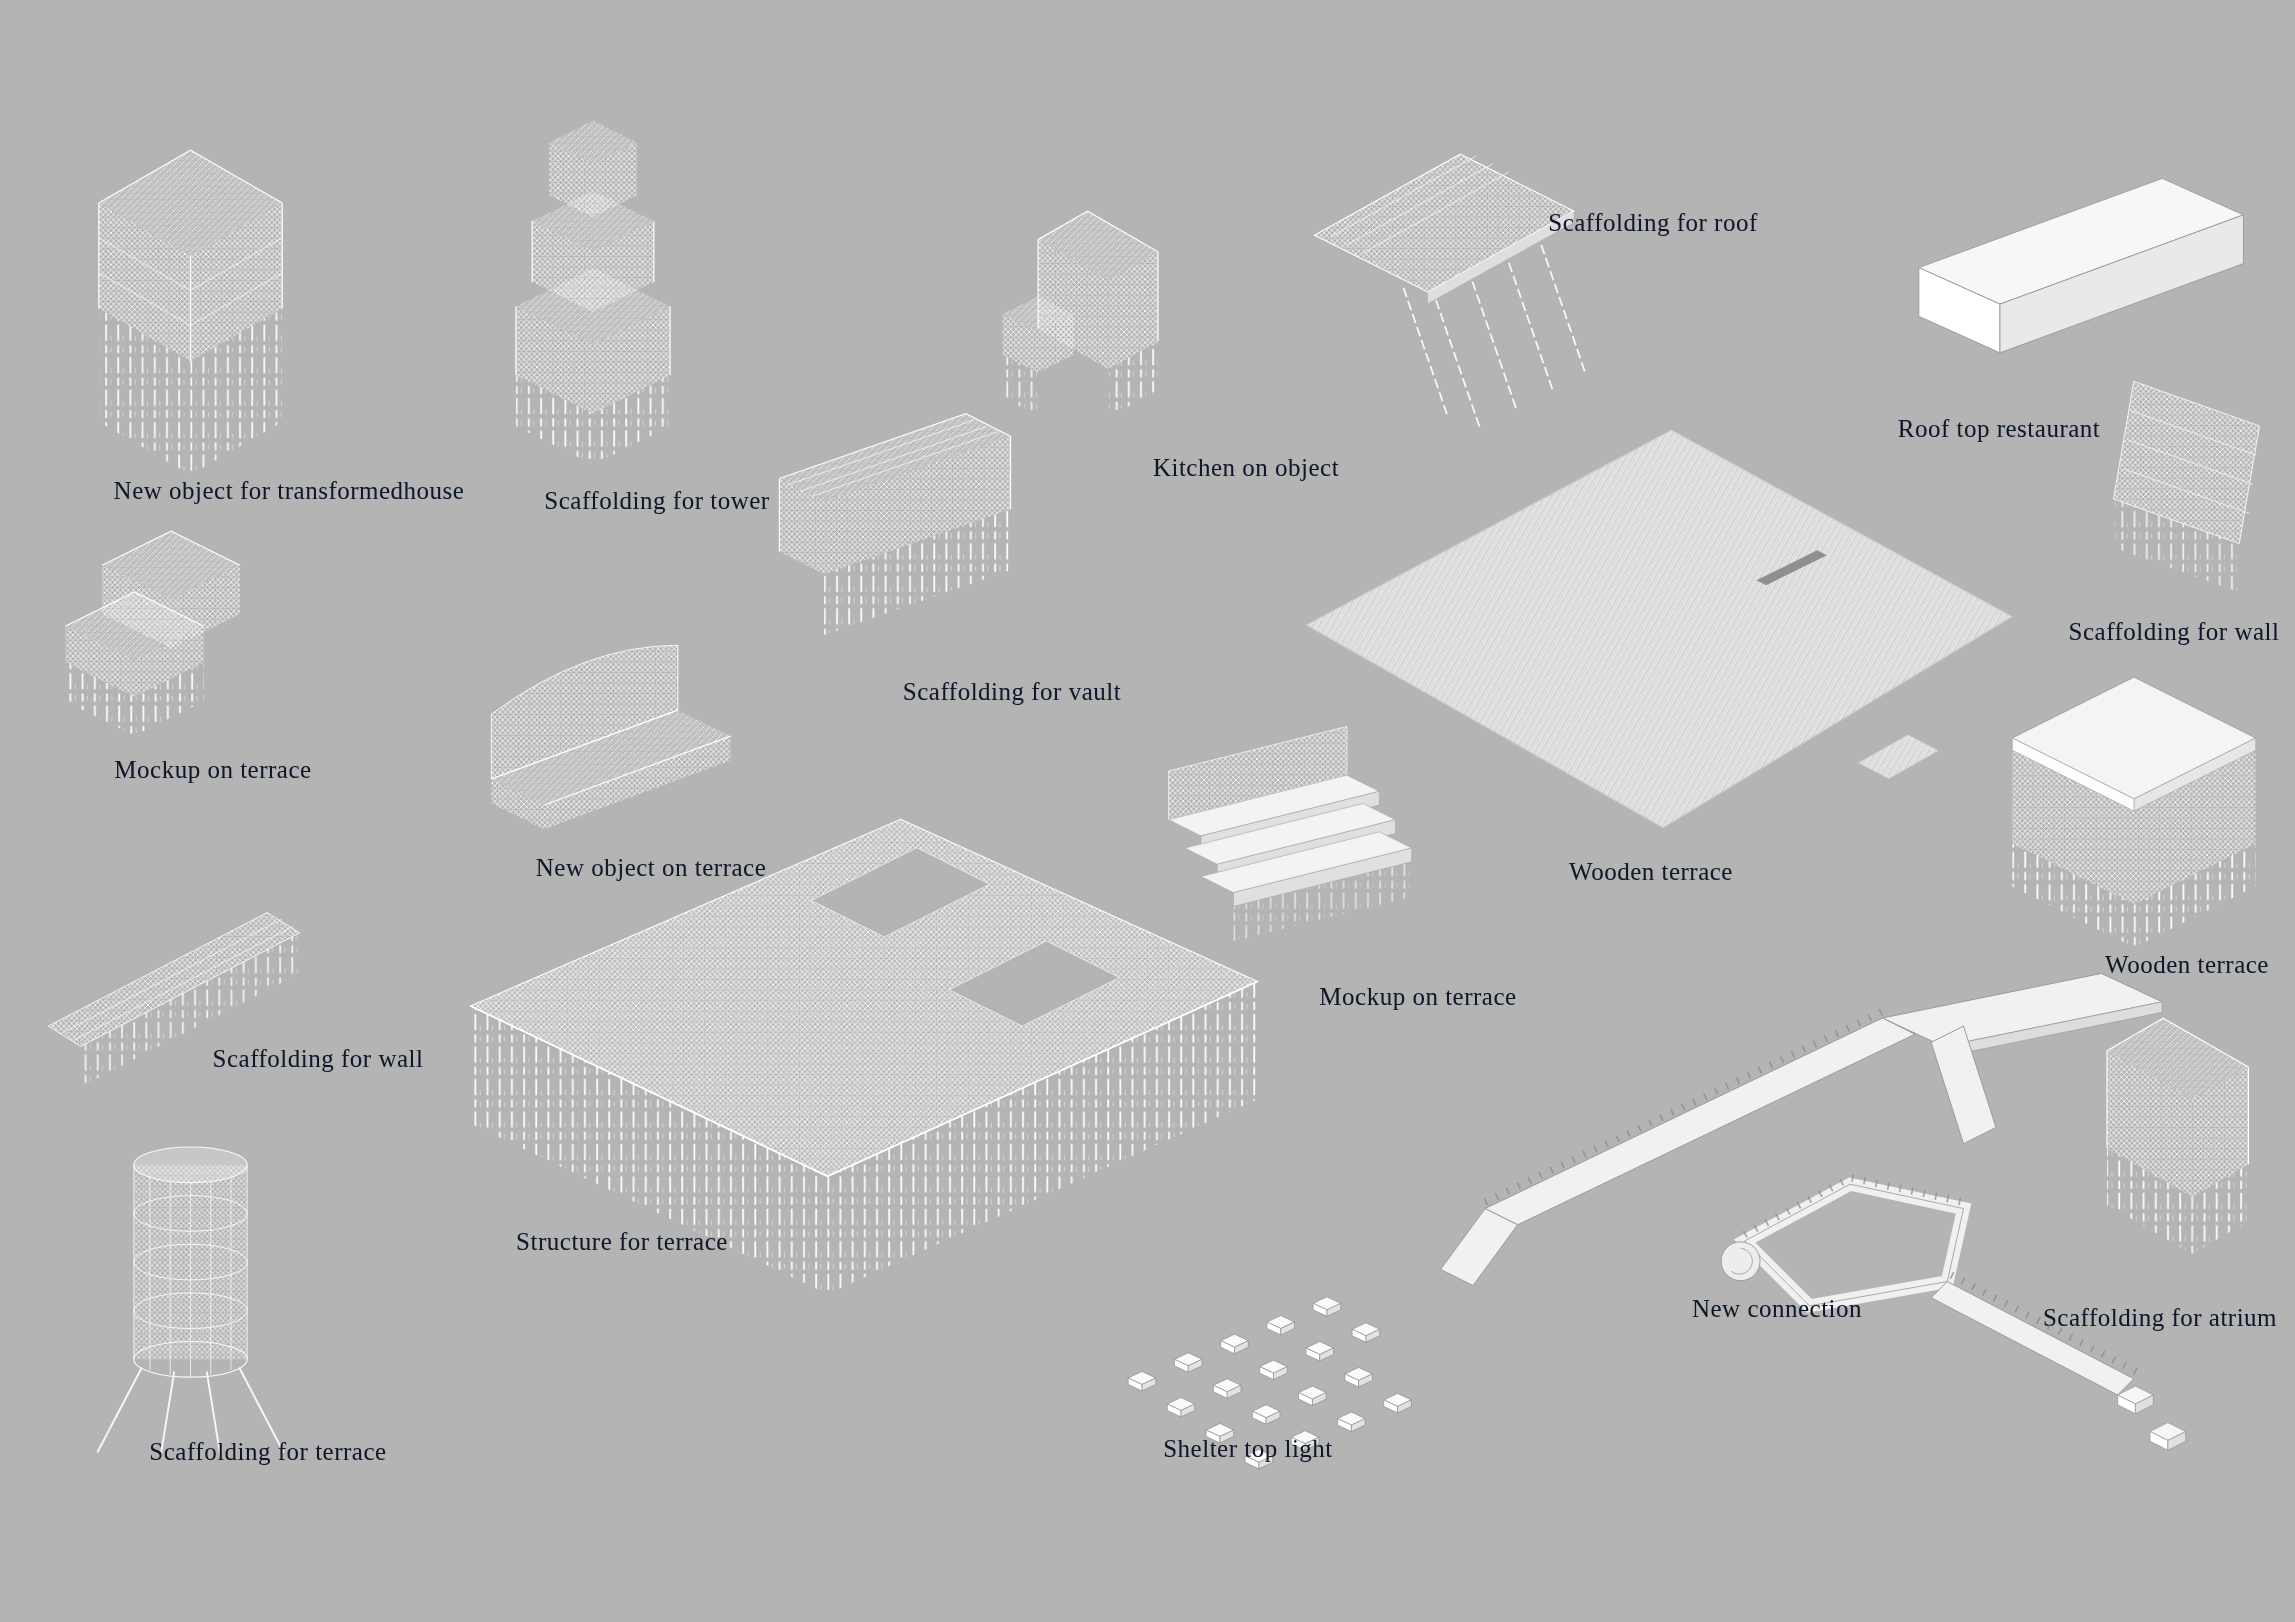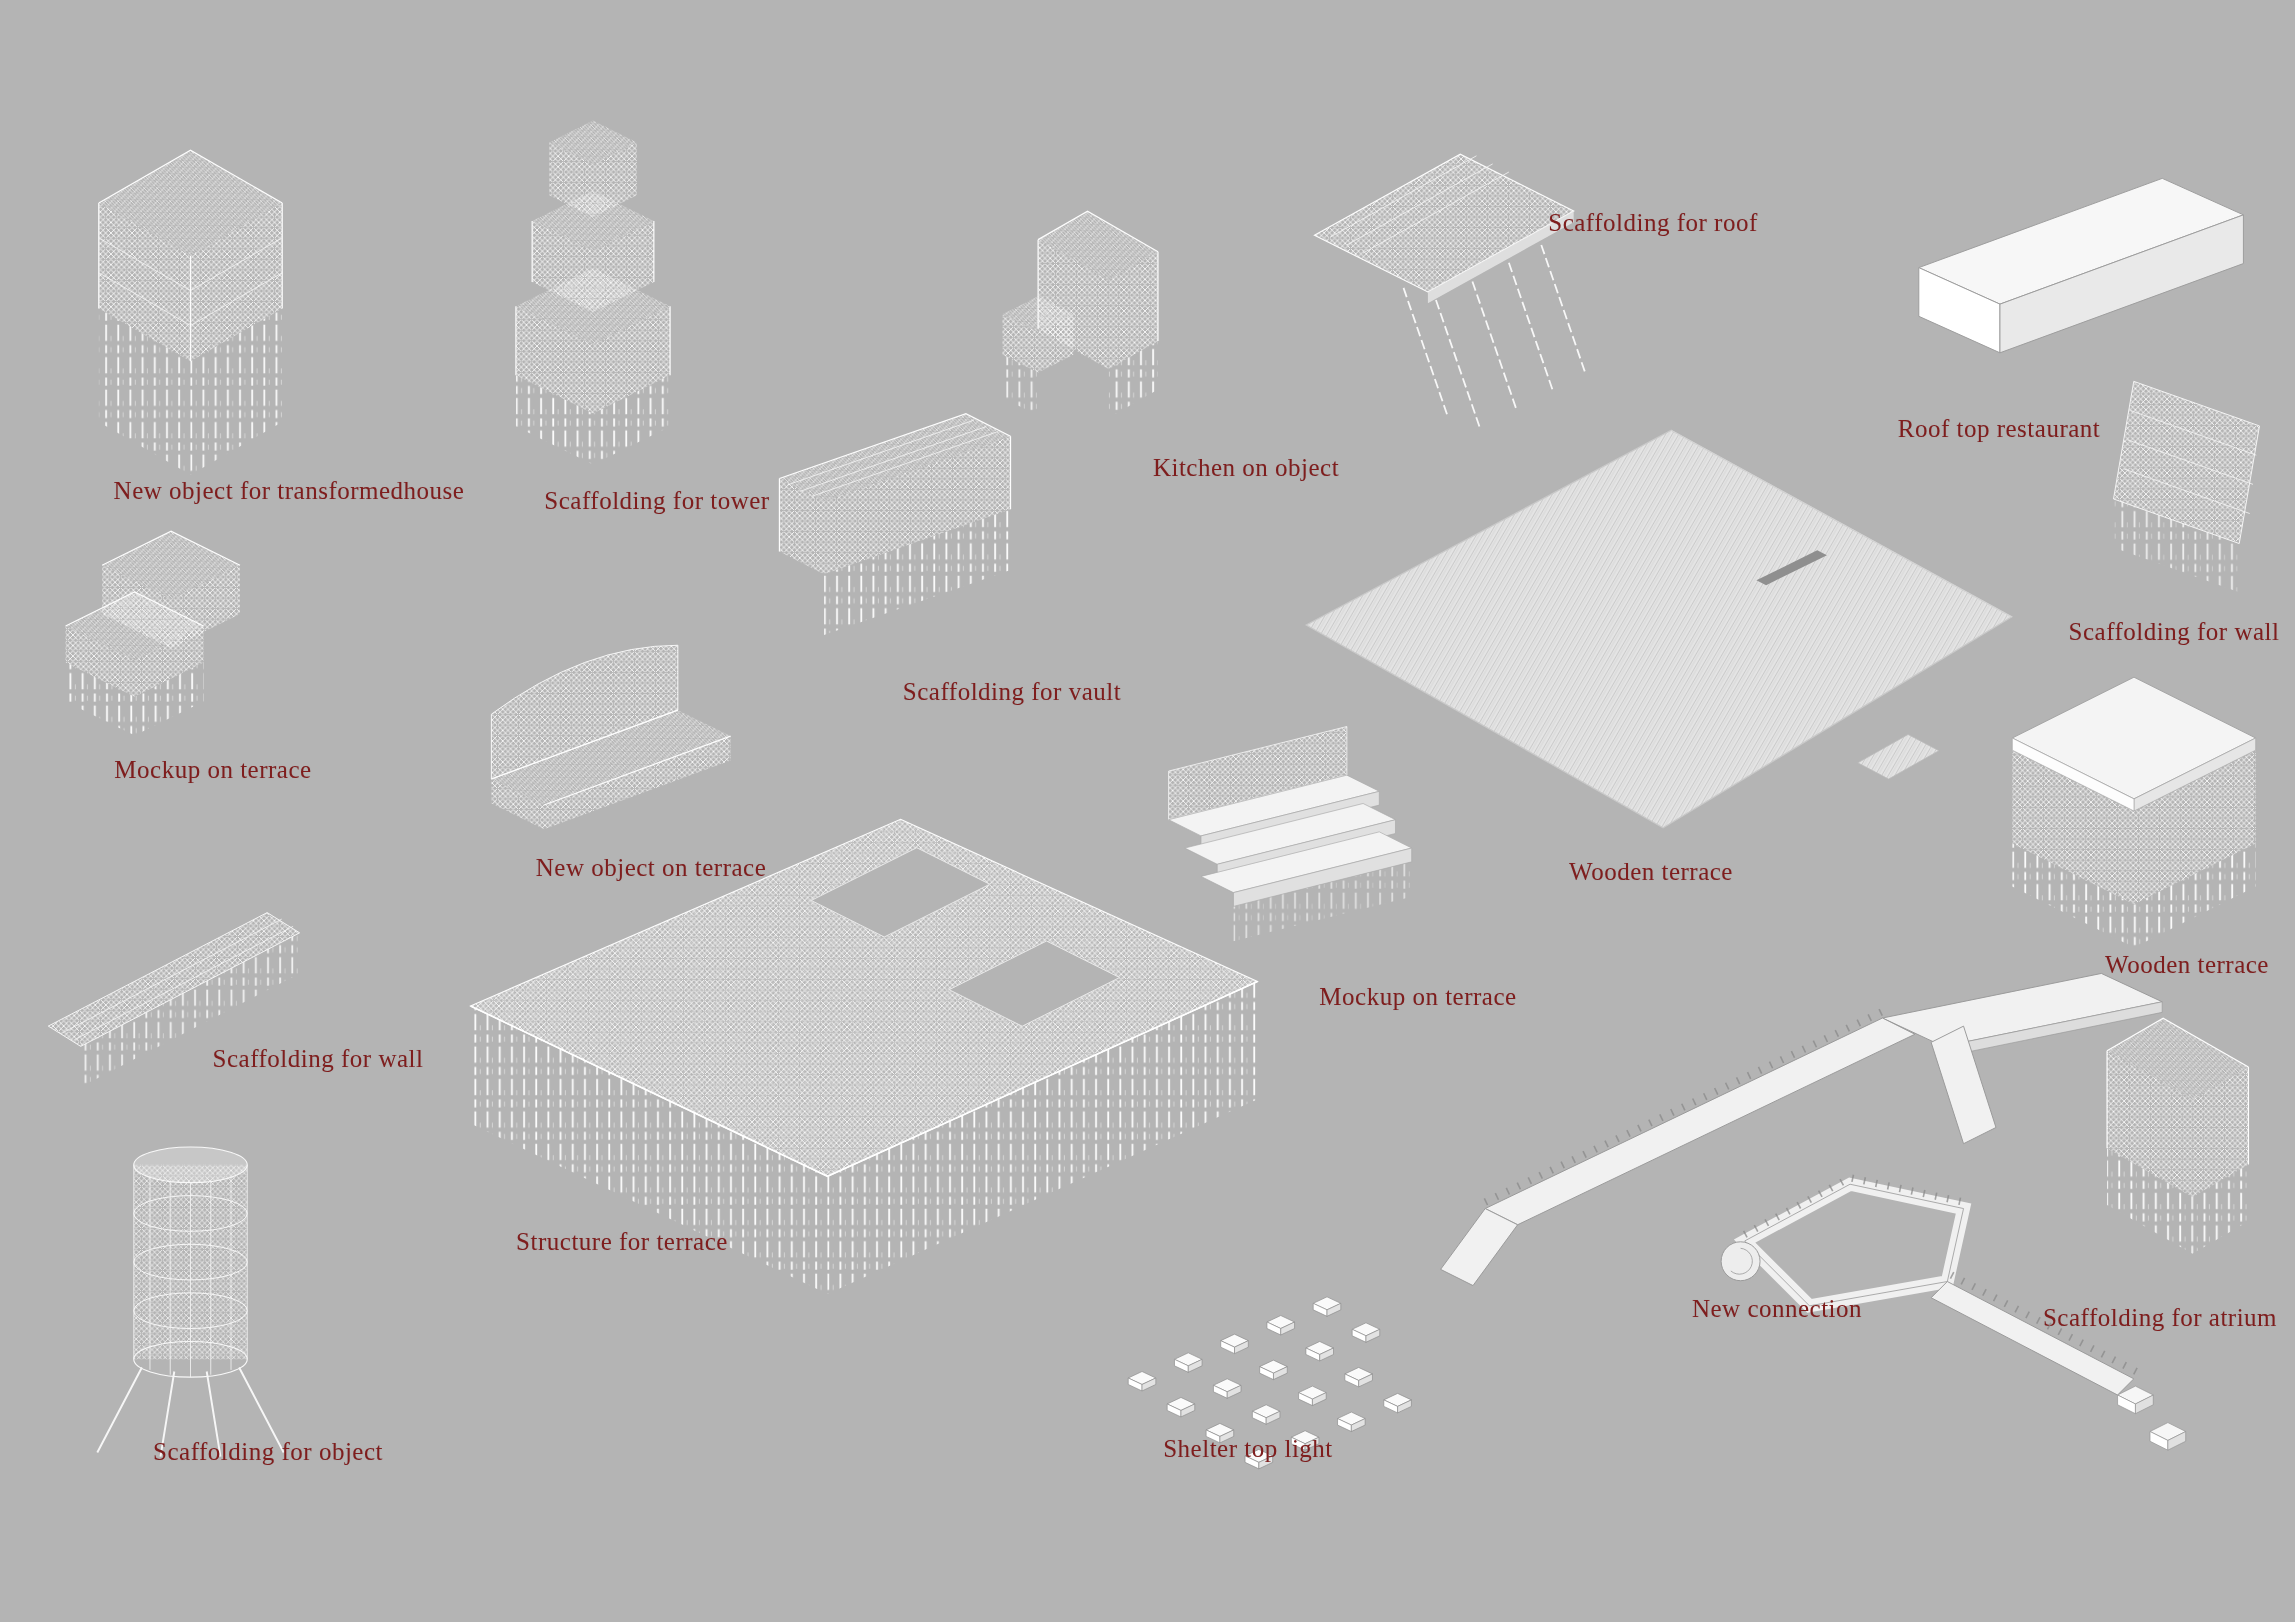--- a/index.html
+++ b/index.html
@@ -6,21 +6,21 @@
   body{
     width:2295px;height:1623px;position:relative;overflow:hidden;
     background:#b4b4b4;
     font-family:"Liberation Serif", serif;
   }
   .canvas{position:absolute;left:0;top:0;width:2295px;height:1623px}
   .item{position:absolute;left:0;top:0;width:100%;height:100%;pointer-events:none}
   .fig{position:absolute}
   .label{
     position:absolute;transform:translateX(-50%);
-    font-size:25px;color:#7f1d1d;letter-spacing:0.5px;white-space:nowrap;
+    font-size:25px;color:#0f172a;letter-spacing:0.5px;white-space:nowrap;
     text-shadow:0 0 0.8px rgba(110,110,110,.25);
   }
   svg{overflow:visible}
   .edge{stroke:#fdfdfd;stroke-width:1.5;fill:none}
   .thin{stroke:#f5f5f5;stroke-width:1;fill:none}
   .solidtop{fill:#f7f7f7;stroke:#9c9c9c;stroke-width:1.2}
   .solidleft{fill:#ffffff;stroke:#9c9c9c;stroke-width:1.2}
   .solidfront{fill:#e9e9e9;stroke:#9c9c9c;stroke-width:1.2}
   .walk{fill:#f1f1f1;stroke:#999;stroke-width:1.2}
   .rail{stroke:#8a8a8a;stroke-width:9;stroke-dasharray:2 13;fill:none;opacity:.75}
@@ -244,21 +244,21 @@
     <svg class="fig" style="left:73px;top:1128px" width="235" height="333" viewBox="0 0 290 410">
       <polygon points="75,45 215,45 215,285 75,285" fill="url(#lat)" opacity="0.85"></polygon>
       <ellipse cx="145" cy="45" rx="70" ry="22" fill="rgba(255,255,255,0.25)" stroke="#f8f8f8" stroke-width="1.4"></ellipse>
       <ellipse cx="145" cy="105" rx="70" ry="22" fill="none" stroke="#f8f8f8" stroke-width="1.2"></ellipse>
       <ellipse cx="145" cy="165" rx="70" ry="22" fill="none" stroke="#f8f8f8" stroke-width="1.2"></ellipse>
       <ellipse cx="145" cy="225" rx="70" ry="22" fill="none" stroke="#f8f8f8" stroke-width="1.2"></ellipse>
       <ellipse cx="145" cy="285" rx="70" ry="22" fill="none" stroke="#f8f8f8" stroke-width="1.4"></ellipse>
       <path class="thin" d="M75,45 L75,285 M215,45 L215,285 M95,58 L95,298 M120,64 L120,304 M145,67 L145,307 M170,64 L170,304 M195,58 L195,298"></path>
       <path d="M85,295 L30,400 M125,300 L108,405 M165,300 L182,405 M205,295 L260,400" stroke="#f6f6f6" stroke-width="2.4" fill="none"></path>
     </svg>
-    <div class="label" style="left:268px;top:1438px">Scaffolding for object</div>
+    <div class="label" style="left:268px;top:1438px">Scaffolding for terrace</div>
   </div>
 
   <div class="item">
     <svg class="fig" style="left:1112px;top:1274px" width="357" height="195" viewBox="0 0 440 240">
       <use href="#sbox" x="20" y="120"></use>
         <use href="#sbox" x="77" y="97"></use>
         <use href="#sbox" x="134" y="74"></use>
         <use href="#sbox" x="191" y="51"></use>
         <use href="#sbox" x="248" y="28"></use>
       <use href="#sbox" x="68" y="152"></use>

